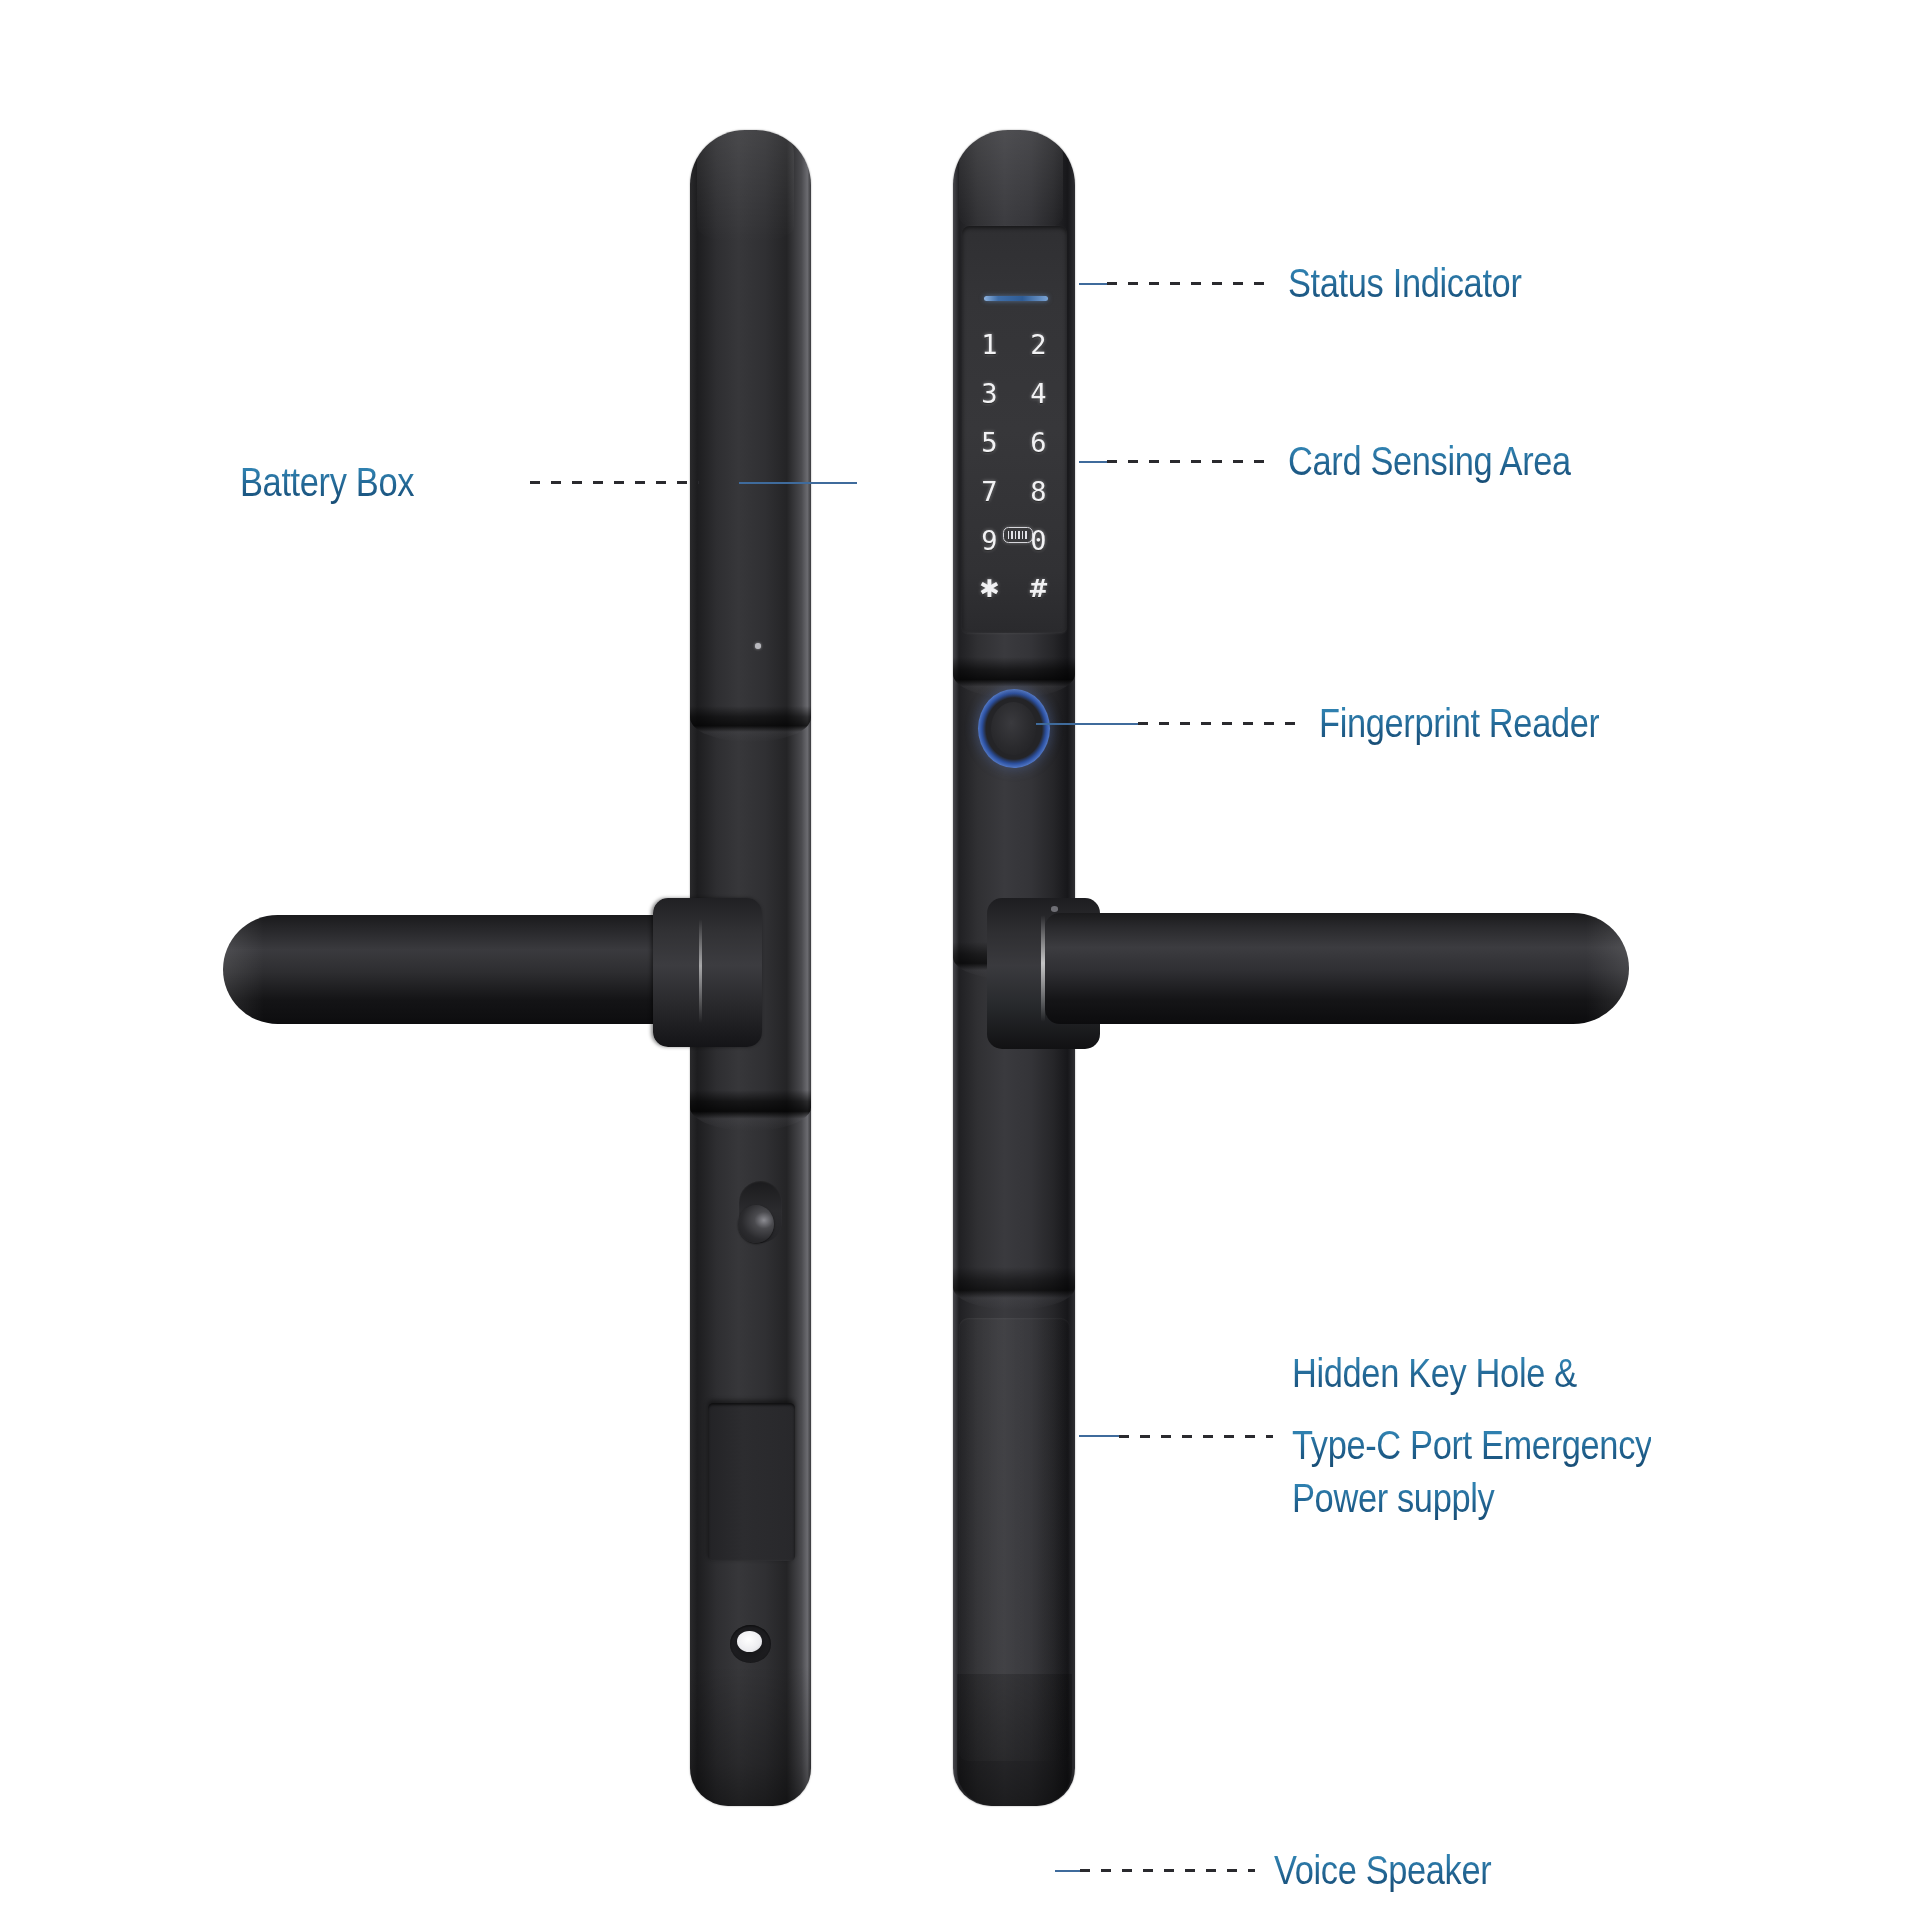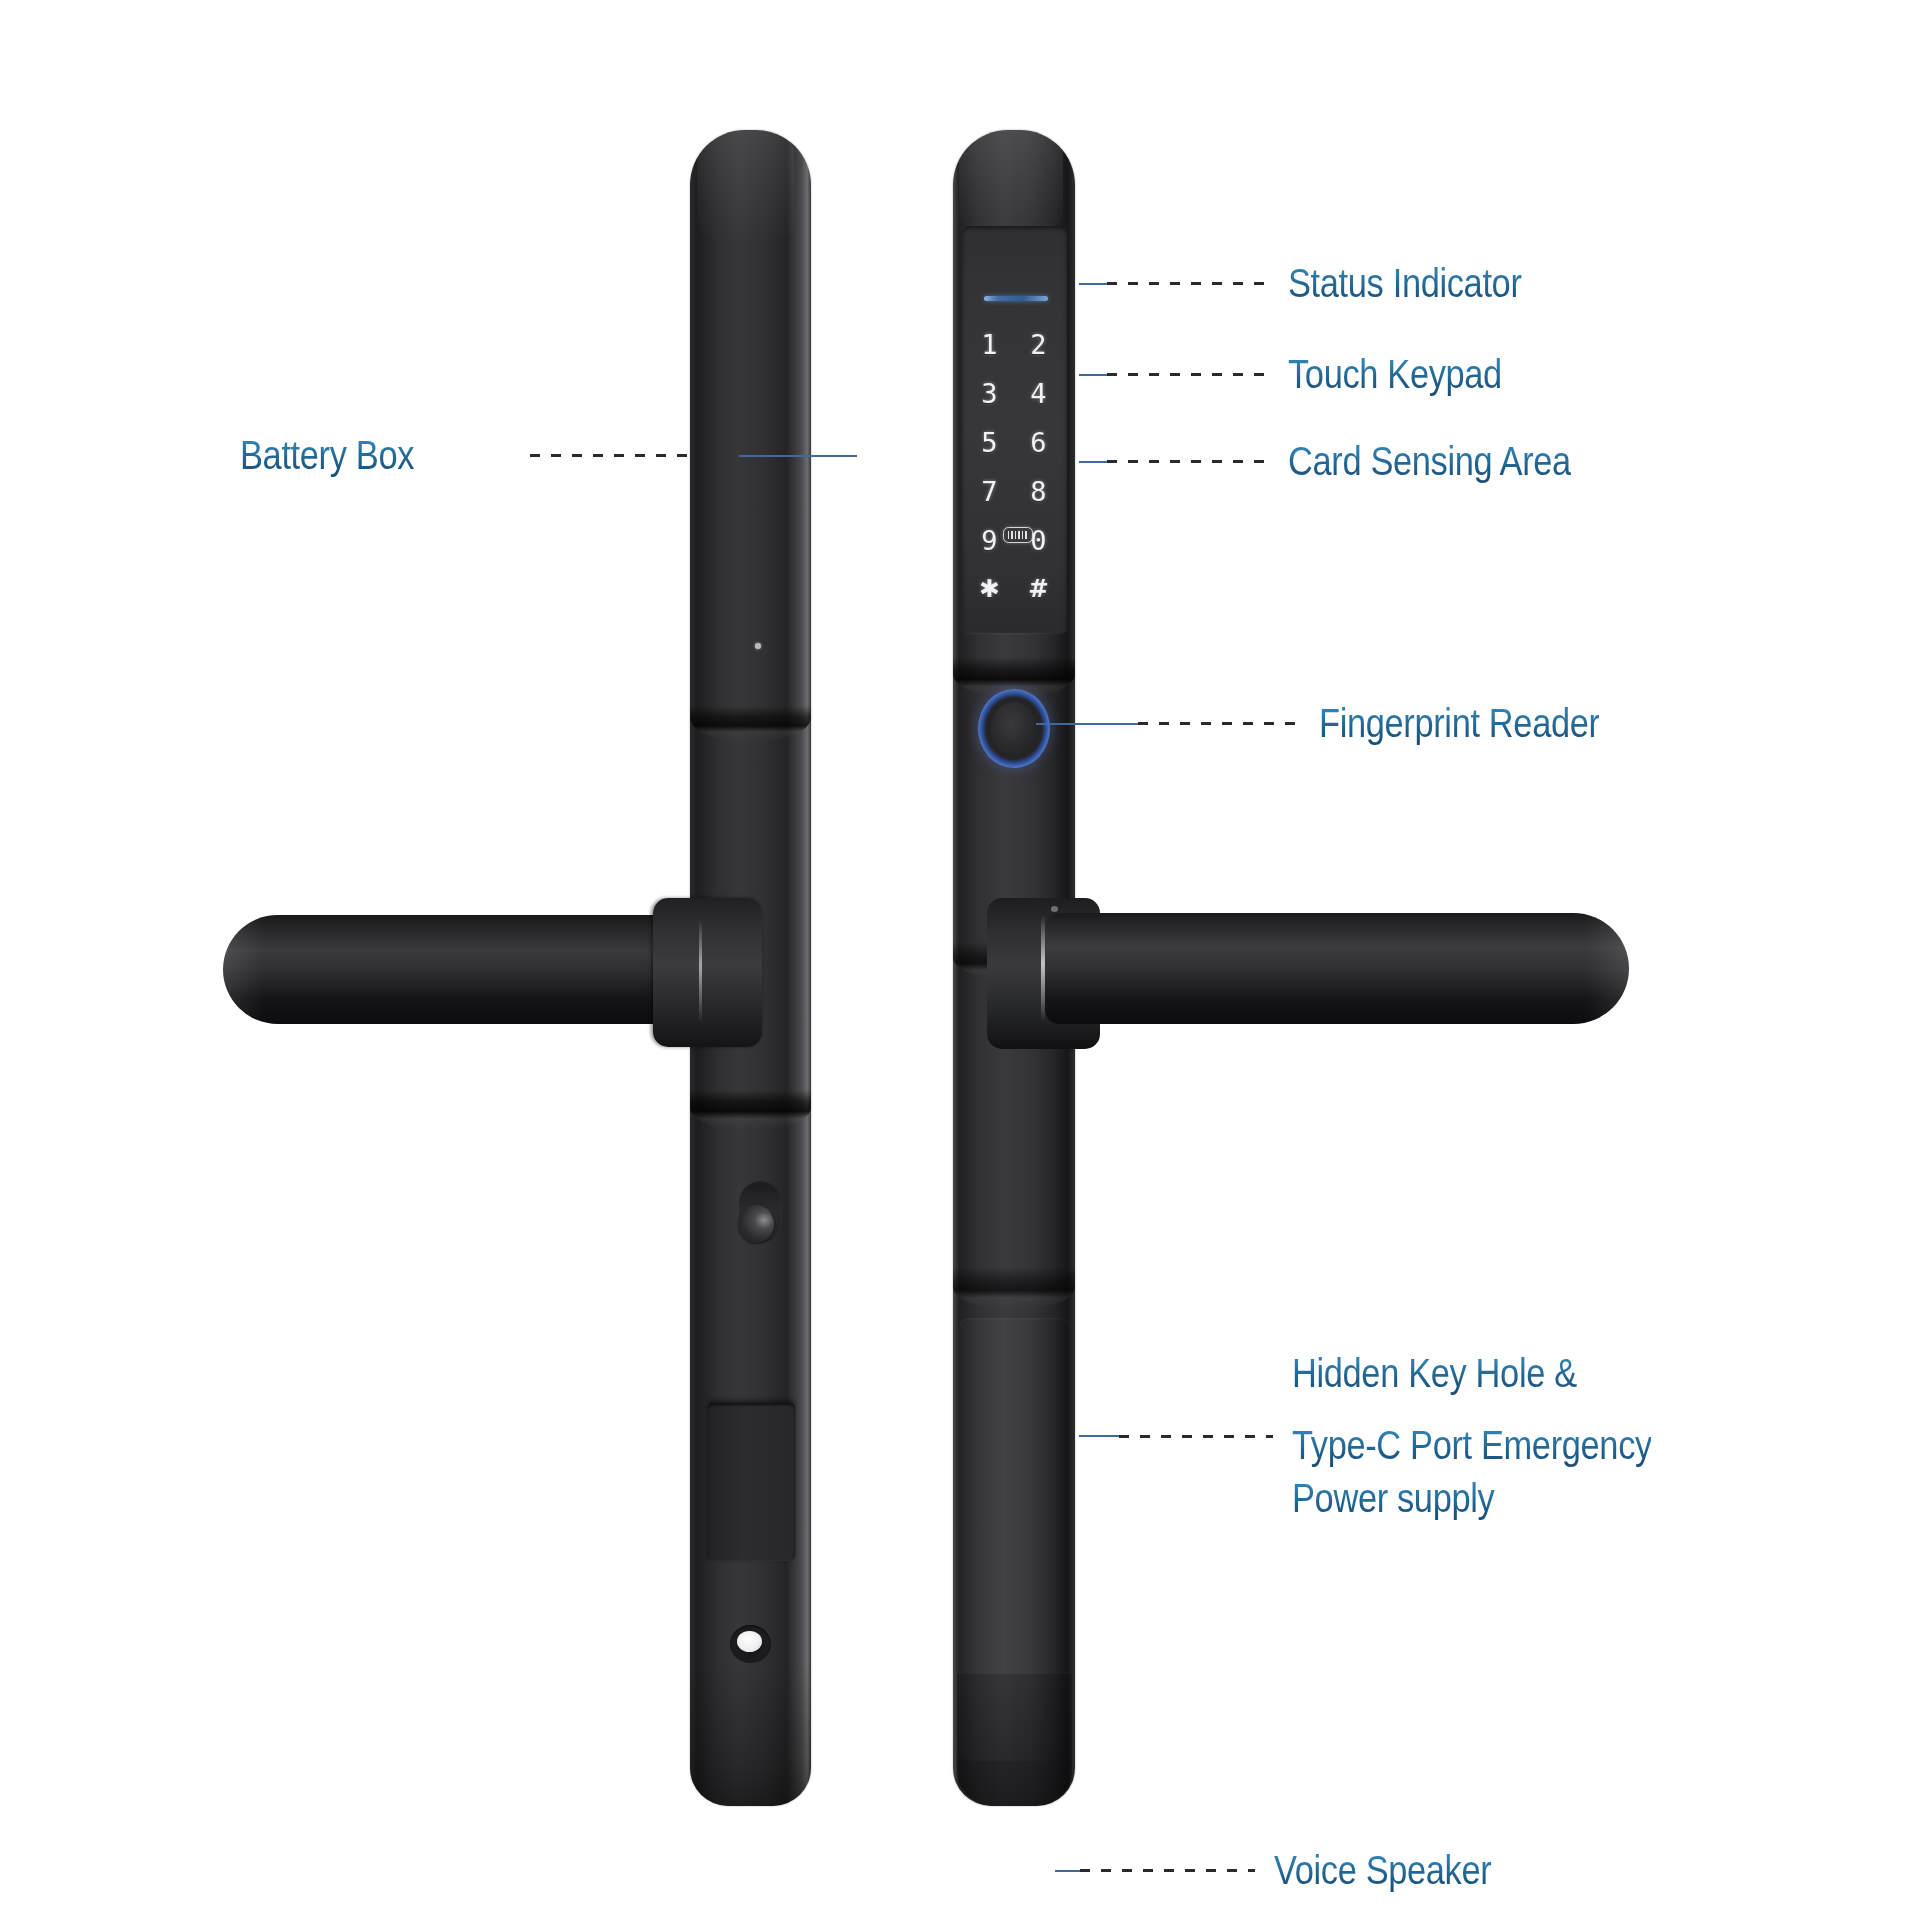--- a/index.html
+++ b/index.html
@@ -597,38 +597,33 @@
   <div id="left-handle-cap"></div>
   <div id="left-handle-neck"></div>
   <div id="left-handle-hl"></div>
 
   <div id="right-handle-neck"></div>
   <div class="handle-arm" id="right-handle"></div>
   <div id="right-handle-cap"></div>
   <div id="right-handle-hl"></div>
   <div id="right-handle-dot"></div>
 
-  <div class="callout left" style="left:240px; top:429px;gap:40px;">
+  <div class="callout left" style="left:240px; top:456px;gap:40px;">
     <span class="callout-text" style="width:231px; display:inline-block;">Battery Box</span>
     <span class="dash-line" style="width:169px;"></span>
     <span class="lead-line" style="width:118px;"></span>
   </div>
 
 
   <div class="callout right" style="left:1079px; top:257px;align-items:center;">
     <span class="lead-line" style="width:28px;"></span>
     <span class="dash-line" style="width:162px;"></span>
     <span class="callout-text">Status Indicator</span>
   </div>
 
-  <div class="callout right" style="left:1079px; top:348px;">
-    <span class="lead-line" style="width:28px;"></span>
-    <span class="dash-line" style="width:162px;"></span>
-    <span class="callout-text">Touch Keypad</span>
-  </div>
 
   <div class="callout right" style="left:1036px; top:697px;">
     <span class="lead-line" style="width:102px;"></span>
     <span class="dash-line" style="width:162px;"></span>
     <span class="callout-text">Fingerprint Reader</span>
   </div>
 
   <div class="callout right" style="left:1079px; top:435px;">
     <span class="lead-line" style="width:28px;"></span>
     <span class="dash-line" style="width:162px;"></span>

